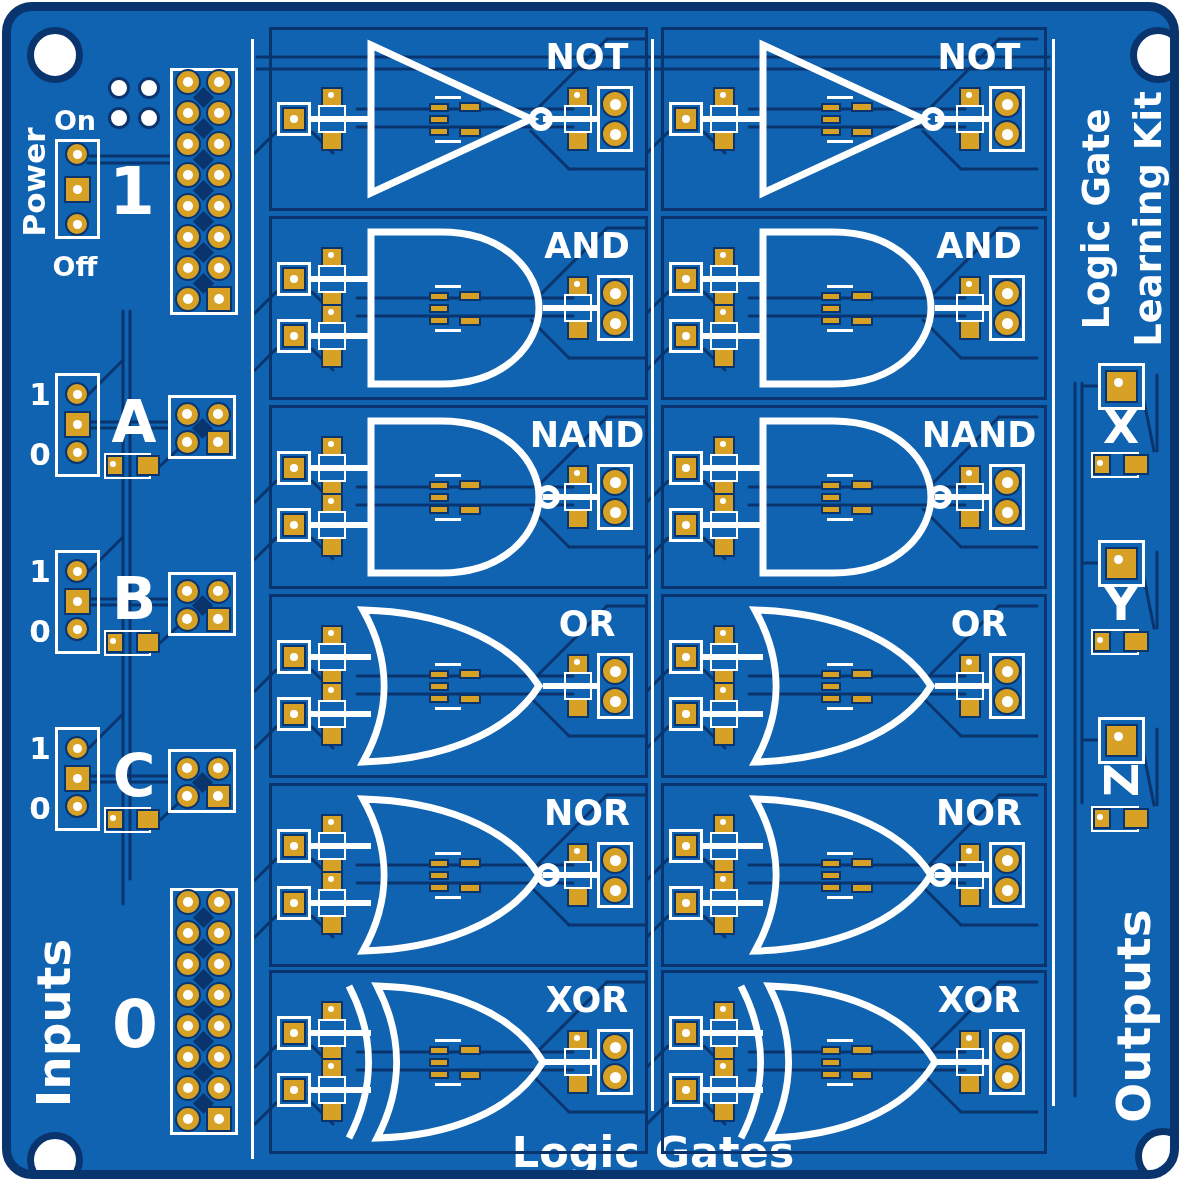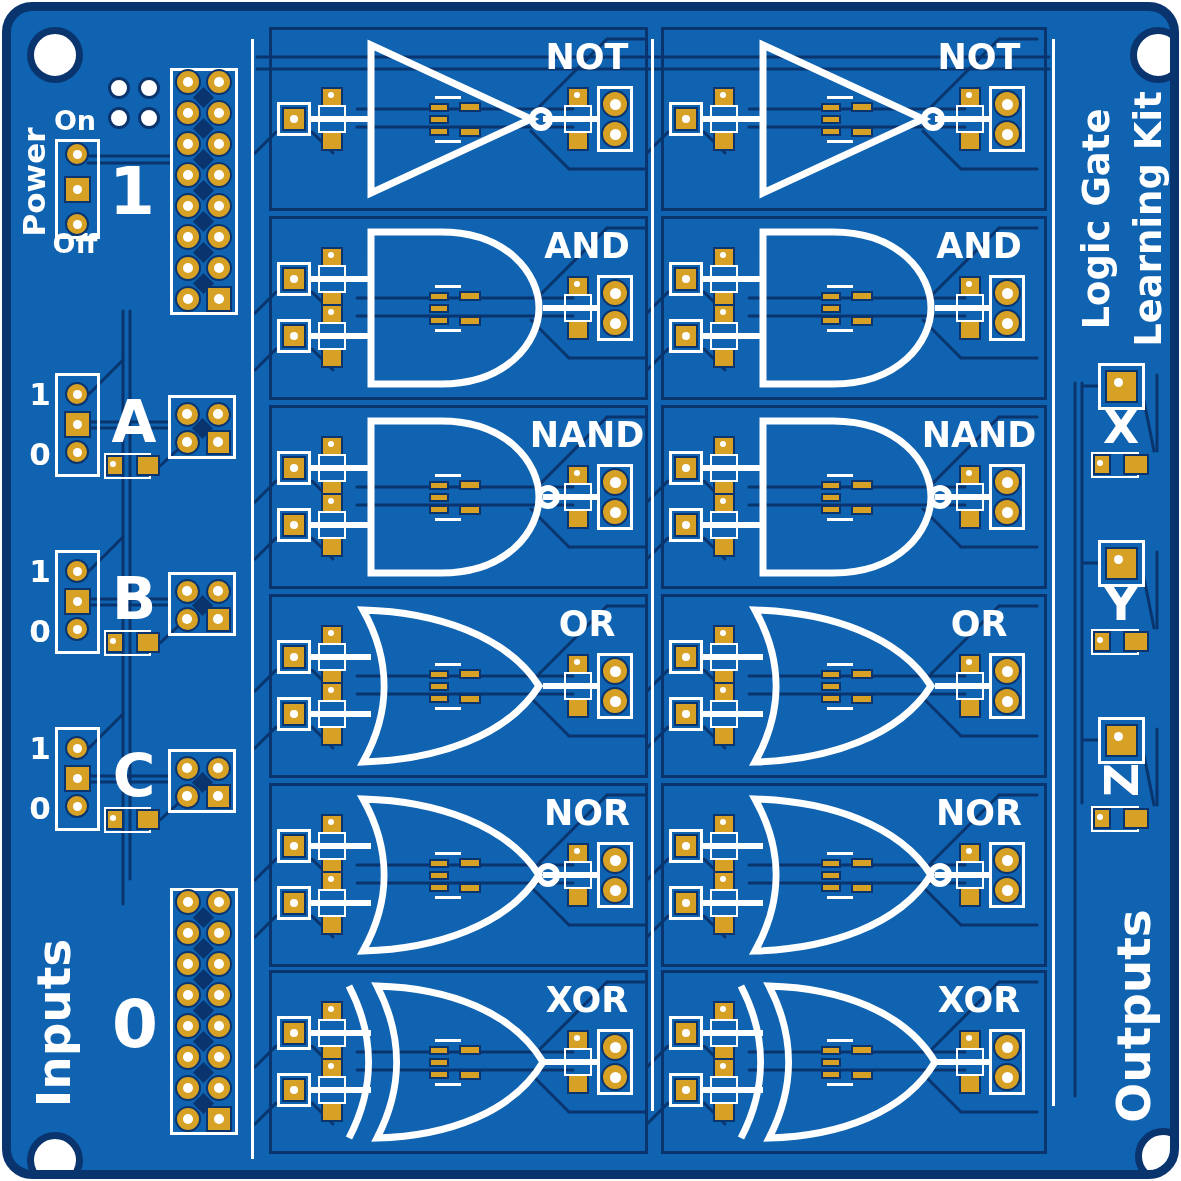--- a/index.html
+++ b/index.html
@@ -180,25 +180,26 @@
         <line x1="912" y1="1063" x2="950" y2="1101" stroke="var(--copper)" stroke-width="3" stroke-linecap="round"></line>
         <line x1="950" y1="1101" x2="1026" y2="1101" stroke="var(--copper)" stroke-width="3" stroke-linecap="round"></line>
         <line x1="246" y1="46" x2="1038" y2="46" stroke="var(--copper)" stroke-width="3" stroke-linecap="round"></line>
         <line x1="246" y1="58" x2="1038" y2="58" stroke="var(--copper)" stroke-width="3" stroke-linecap="round"></line>
       </svg>
 
     <div class="txt rot" style="left:1112px;top:208px;font-size:37px;text-align:center;line-height:52px;">
       <div>Logic Gate</div>
       <div>Learning Kit</div>
     </div>
+    <div class="txt" style="left:642px;top:1141px;font-size:43px;">Logic Gates</div>
     <div class="txt rot" style="left:42px;top:1012px;font-size:47px;">Inputs</div>
     <div class="txt rot" style="left:1122px;top:1005px;font-size:47px;">Outputs</div>
     <div class="txt rot" style="left:23px;top:171px;font-size:31px;">Power</div>
     <div class="txt" style="left:64px;top:109px;font-size:27px;">On</div>
-    <div class="txt" style="left:64px;top:232px;font-size:27px;">Off</div>
+    <div class="txt" style="left:64px;top:255px;font-size:27px;">Off</div>
     <div class="txt" style="left:121px;top:181px;font-size:66px;">1</div>
     <div class="txt" style="left:124px;top:1014px;font-size:66px;">0</div>
   <div class="mount" style="left: 16px; top: 16px; width: 42px; height: 42px;"></div>
       <div class="mount" style="left: 1119px; top: 16px; width: 42px; height: 42px;"></div>
       <div class="mount" style="left: 16px; top: 1121px; width: 42px; height: 42px;"></div>
       <div class="mount" style="left: 1124px; top: 1117px; width: 42px; height: 42px;"></div>
       <div class="silk-line" style="left: 240px; top: 28px; width: 3px; height: 1120px;"></div>
       <div class="silk-line" style="left: 640px; top: 28px; width: 3px; height: 1072px;"></div>
       <div class="silk-line" style="left: 1041px; top: 28px; width: 3px; height: 1067px;"></div>
       <div class="silk-box" style="left: 159px; top: 57px; width: 68px; height: 247px;"></div>

